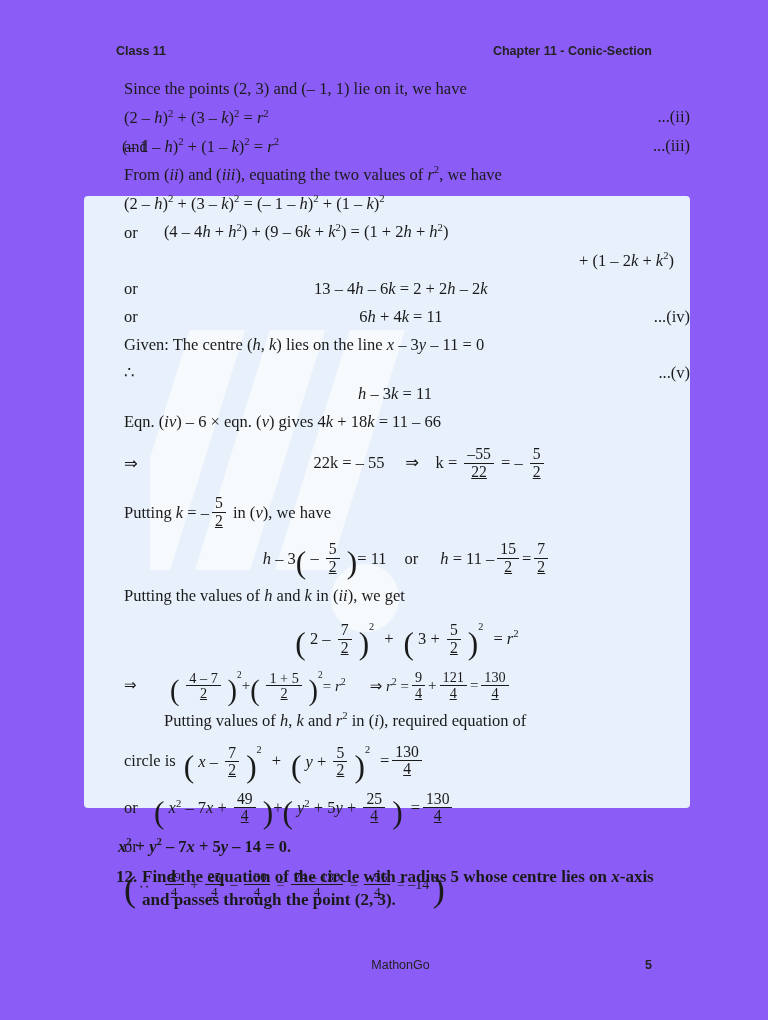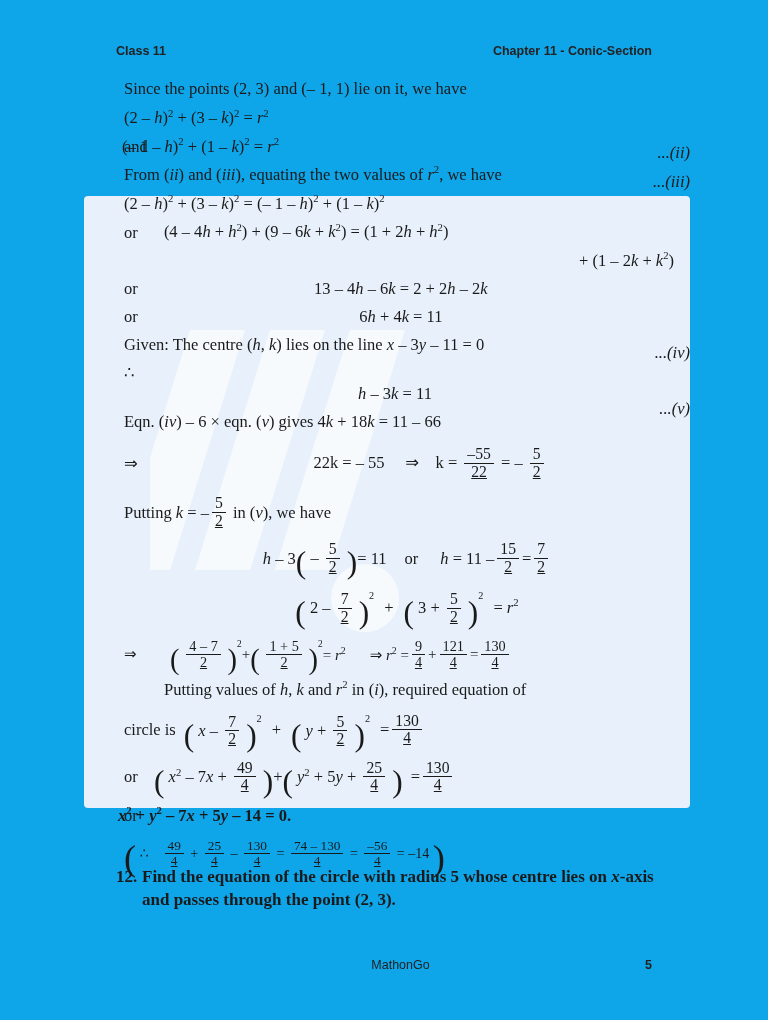--- a/index.html
+++ b/index.html
@@ -11,21 +11,21 @@
     width: 768px;
     height: 1020px;
     font-family: "Liberation Serif", serif;
     color: #1a1a1a;
     position: relative;
     overflow: hidden;
   }
   .page {
     position: absolute;
     inset: 0;
-    background: #0ea5e9;
+    background: #8b5cf6;
   }
   
   .header {
     position: absolute;
     top: 44px;
     left: 116px;
     right: 116px;
     display: flex;
     justify-content: space-between;
     font-family: "Liberation Sans", sans-serif;
@@ -82,22 +82,20 @@
     display: block;
     margin: 0 0 7px 0;
     min-height: 19px;
   }
   .ctr { text-align: left; }
   .ind1 { padding-left: 22px; }
   .tagright {
     position: absolute;
     right: 0;
     top: 0;
-    font-style: italic;
-    margin-top: 36px;
   }
   i, .it { font-style: italic; }
   .sup { vertical-align: super; font-size: 65%; }
 
   
   .frac {
     display: inline-block;
     vertical-align: -0.55em;
     text-align: center;
     font-size: 0.95em;
@@ -262,20 +260,21 @@
         <span class="num">15</span>
         <span class="den">2</span>
       </span>
       <span>=</span>
       <span class="frac">
         <span class="num">7</span>
         <span class="den">2</span>
       </span>
     </div>
 
+    <div class="line" style="margin-top:10px;">Putting the values of <i>h</i> and <i>k</i> in (<i>ii</i>), we get</div>
 
     <div class="row" style="justify-content:center;margin-top:14px;">
       <span class="pwrap">
         <span class="pr">(</span>
         <span>2 –</span>
         <span class="frac">
           <span class="num">7</span>
           <span class="den">2</span>
         </span>
         <span class="pr">)</span><span class="psup">2</span>

